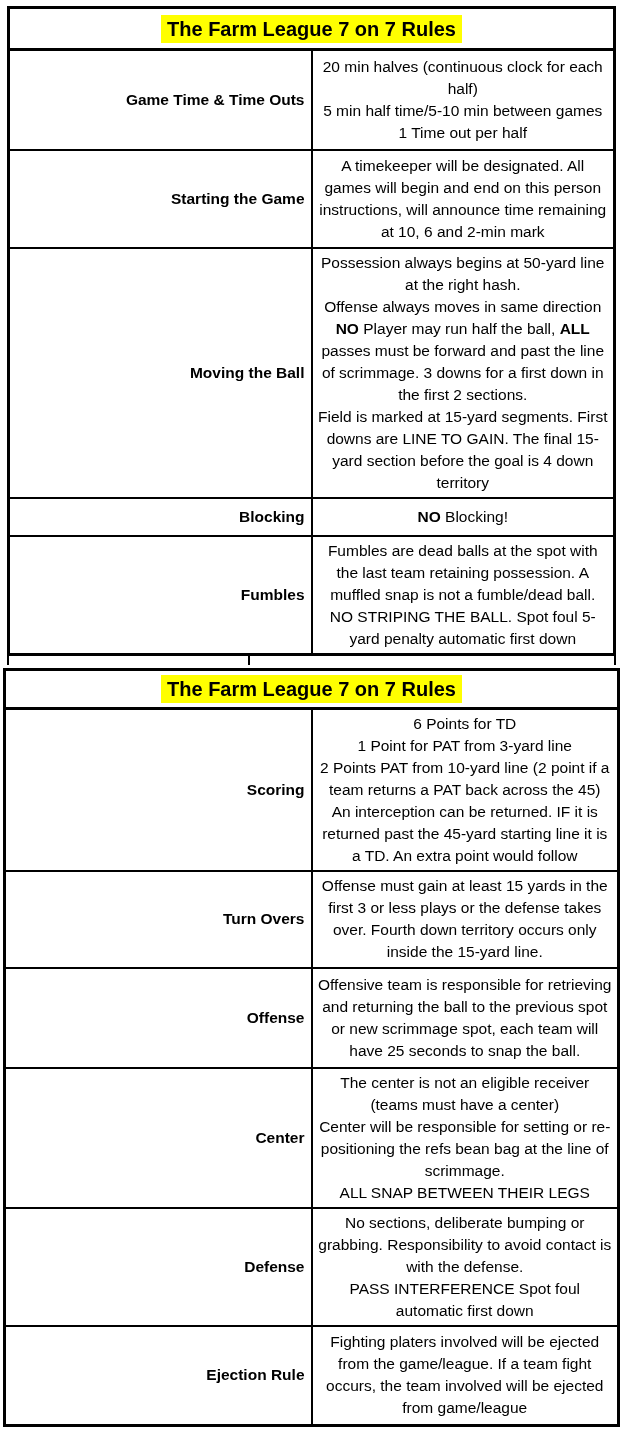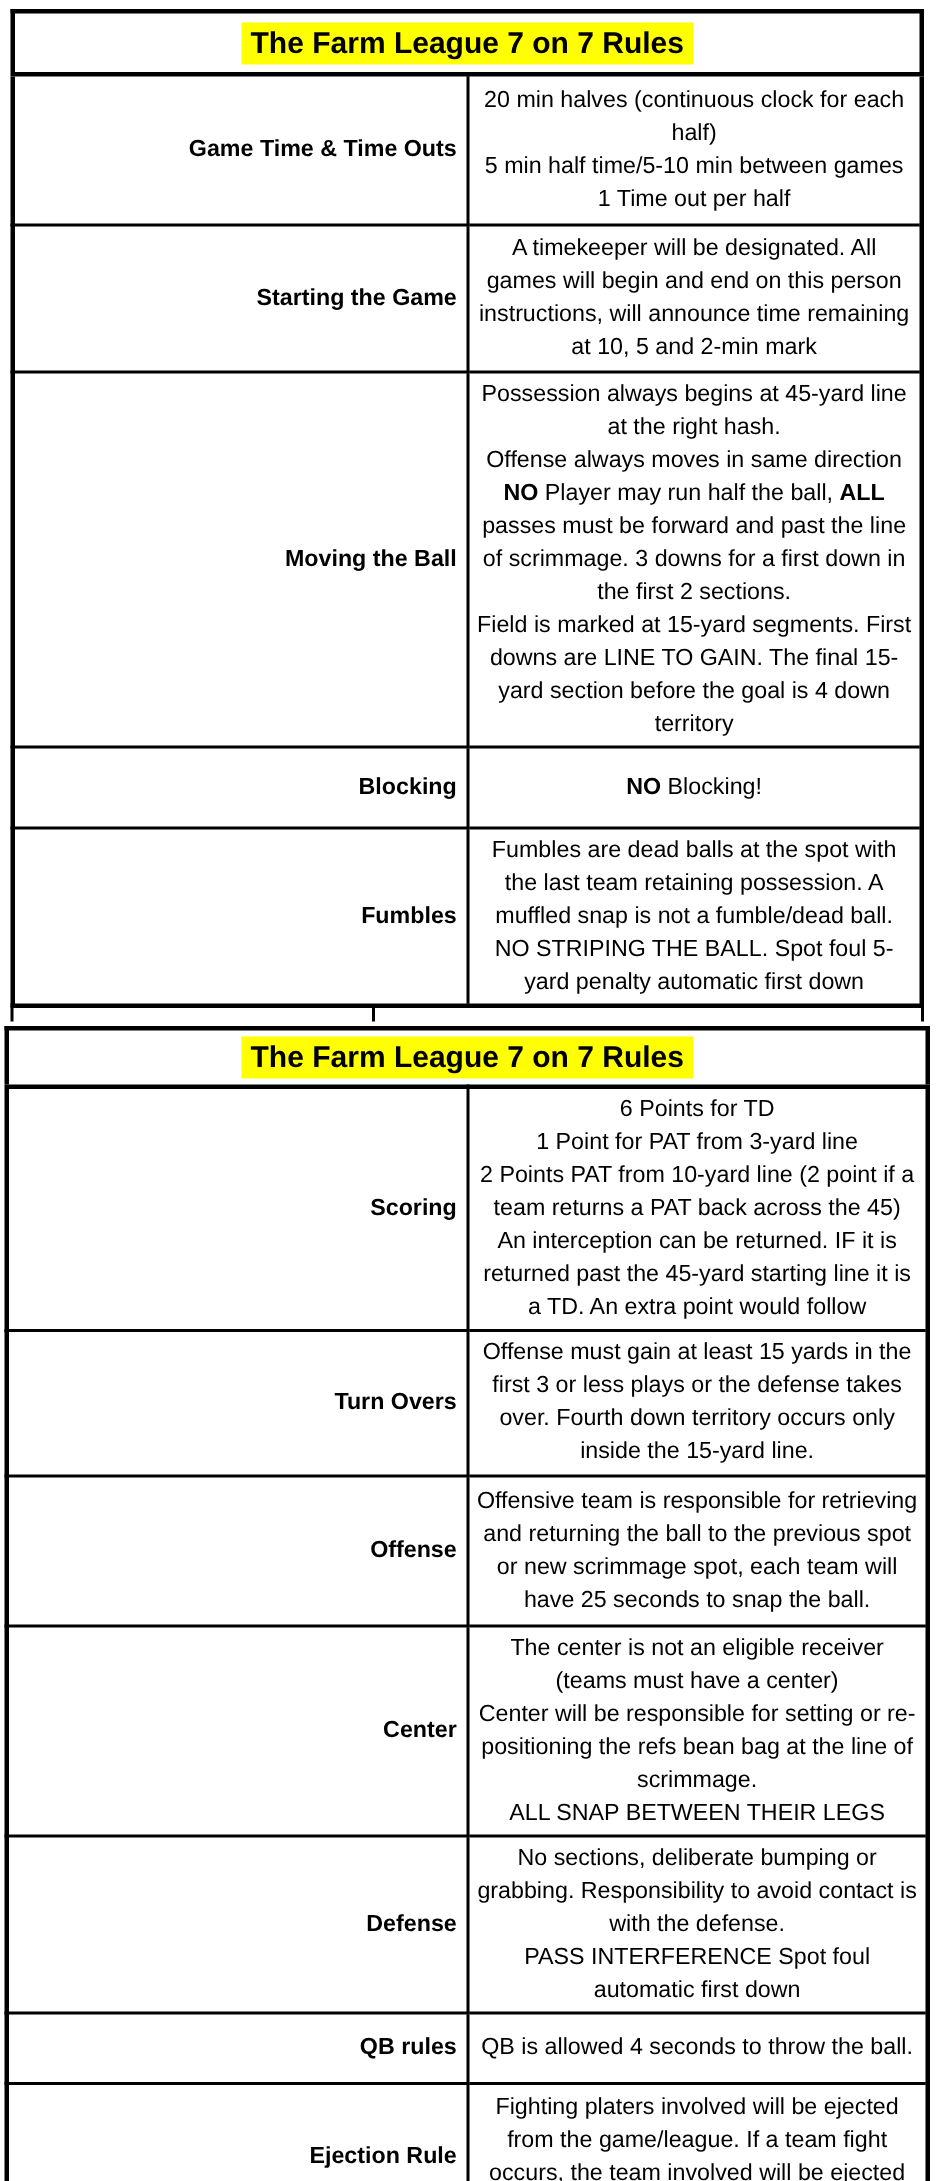--- a/index.html
+++ b/index.html
@@ -93,35 +93,35 @@
       <td class="value-cell">
         <div class="para">20 min halves (continuous clock for each half)</div>
         <div class="para">5 min half time/5-10 min between games</div>
         <div class="para">1 Time out per half</div>
       </td>
     </tr>
 
     <tr style="height:98px;">
       <td class="label-cell">Starting the Game</td>
       <td class="value-cell">
-        <div class="para">A timekeeper will be designated. All games will begin and end on this person instructions, will announce time remaining at 10, 5 and 2-min mark</div>
+        <div class="para">A timekeeper will be designated. All games will begin and end on this person instructions, will announce time remaining at 10, 6 and 2-min mark</div>
       </td>
     </tr>
 
     <tr style="height:212px;">
       <td class="label-cell">Moving the Ball</td>
       <td class="value-cell">
-        <div class="para">Possession always begins at 45-yard line at the right hash.</div>
+        <div class="para">Possession always begins at 50-yard line at the right hash.</div>
         <div class="para">Offense always moves in same direction</div>
         <div class="para"><b>NO</b><span> Player may run half the ball, </span><b>ALL</b><span> passes must be forward and past the line of scrimmage. 3 downs for a first down in the first 2 sections.</span></div>
         <div class="para">Field is marked at 15-yard segments. First downs are LINE TO GAIN.  The final 15-yard section before the goal is 4 down territory</div>
       </td>
     </tr>
 
-    <tr style="height:54px;">
+    <tr style="height:38px;">
       <td class="label-cell">Blocking</td>
       <td class="value-cell">
         <div class="para"><b>NO</b><span> Blocking!</span></div>
       </td>
     </tr>
 
     <tr style="height:116px;">
       <td class="label-cell">Fumbles</td>
       <td class="value-cell">
         <div class="para">Fumbles are dead balls at the spot with the last team retaining possession. A muffled snap is not a fumble/dead ball.</div>
@@ -177,26 +177,20 @@
     </tr>
 
     <tr style="height:110px;">
       <td class="label-cell">Defense</td>
       <td class="value-cell">
         <div class="para">No sections, deliberate bumping or grabbing. Responsibility to avoid contact is with the defense.</div>
         <div class="para">PASS INTERFERENCE Spot foul automatic first down</div>
       </td>
     </tr>
 
-    <tr style="height:47px;">
-      <td class="label-cell">QB rules</td>
-      <td class="value-cell">
-        <div class="para">QB is allowed 4 seconds to throw the ball.</div>
-      </td>
-    </tr>
 
     <tr style="height:100px;">
       <td class="label-cell">Ejection Rule</td>
       <td class="value-cell">
         <div class="para">Fighting platers involved will be ejected from the game/league. If a team fight occurs, the team involved will be ejected from game/league</div>
       </td>
     </tr>
   </tbody>
     </table>
 

